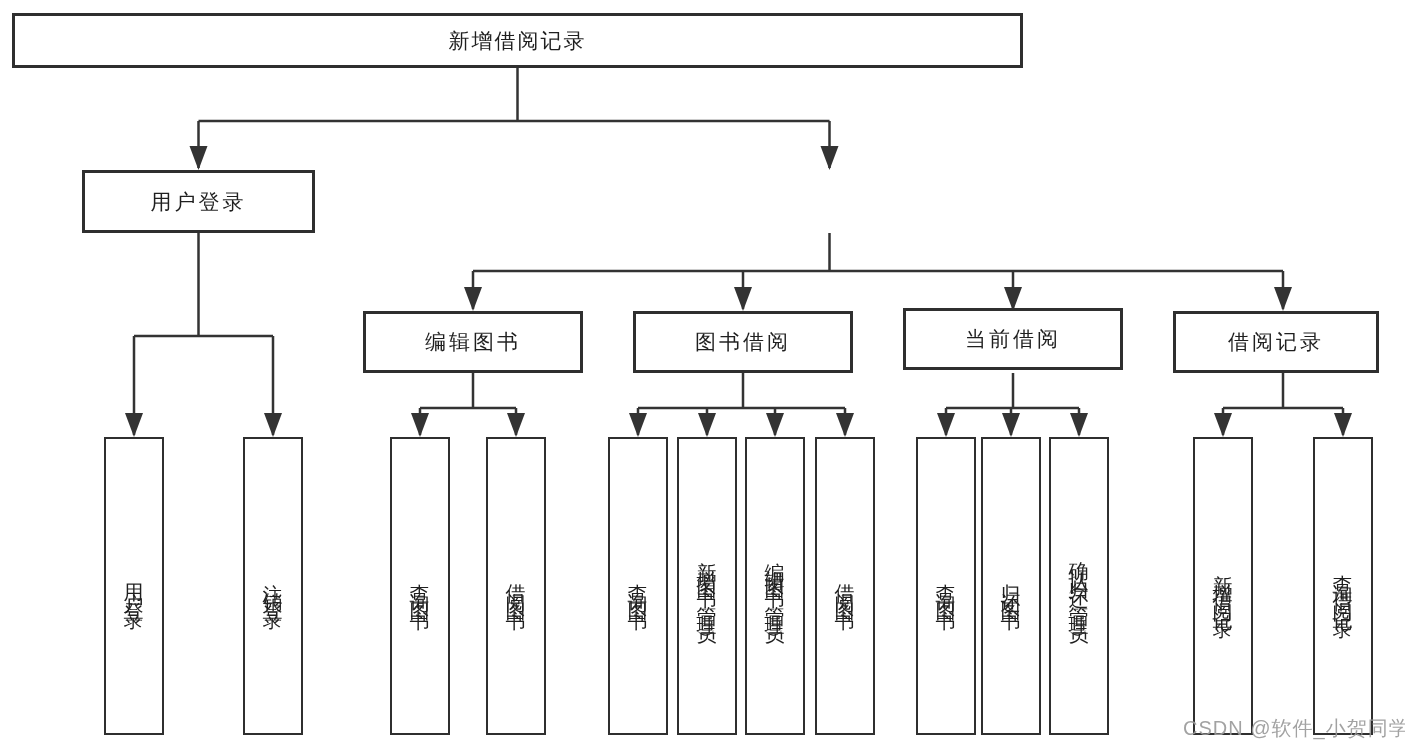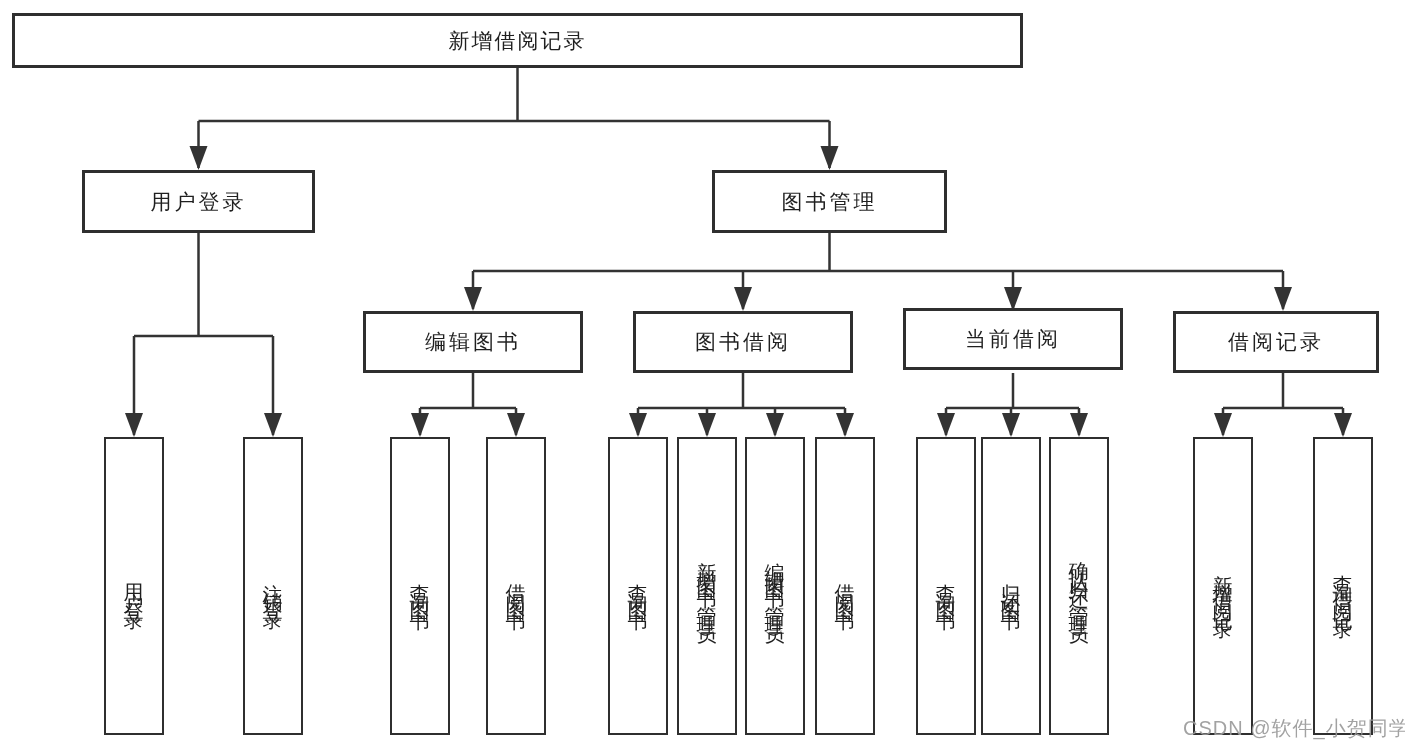--- a/index.html
+++ b/index.html
@@ -56,21 +56,20 @@
              M125 413H143L134 437Z M264 413H282L273 437Z
              M411 413H429L420 437Z M507 413H525L516 437Z
              M629 413H647L638 437Z M698 413H716L707 437Z M766 413H784L775 437Z M836 413H854L845 437Z
              M937 413H955L946 437Z M1002 413H1020L1011 437Z M1070 413H1088L1079 437Z
              M1214 413H1232L1223 437Z M1334 413H1352L1343 437Z"></path>
   </svg>
 
   <div class="box h-box root-box" style="left:12px;top:13px;width:1011px;height:55px;">新增借阅记录</div>
 
   <div class="box h-box" style="left:82px;top:170px;width:233px;height:63px;">用户登录</div>
-  <div class="box h-box" style="left:712px;top:170px;width:235px;height:63px;">图书管理</div>
 
   <div class="box h-box" style="left:363px;top:311px;width:220px;height:62px;">编辑图书</div>
   <div class="box h-box" style="left:633px;top:311px;width:220px;height:62px;">图书借阅</div>
   <div class="box h-box" style="left:903px;top:308px;width:220px;height:62px;">当前借阅</div>
   <div class="box h-box" style="left:1173px;top:311px;width:206px;height:62px;">借阅记录</div>
 
   <div class="box v-box" style="left:104px;">用户登录</div>
   <div class="box v-box" style="left:243px;">注销登录</div>
 
   <div class="box v-box" style="left:390px;">查询图书</div>

